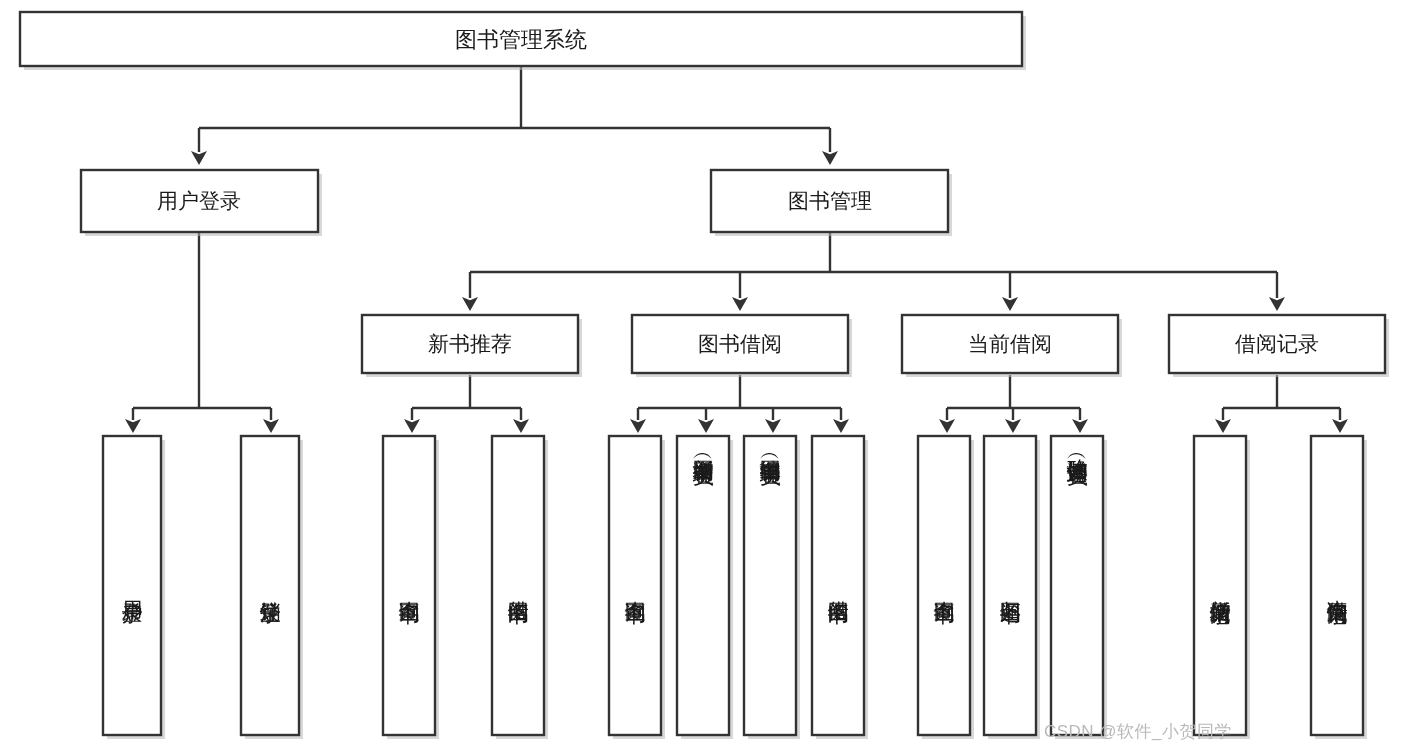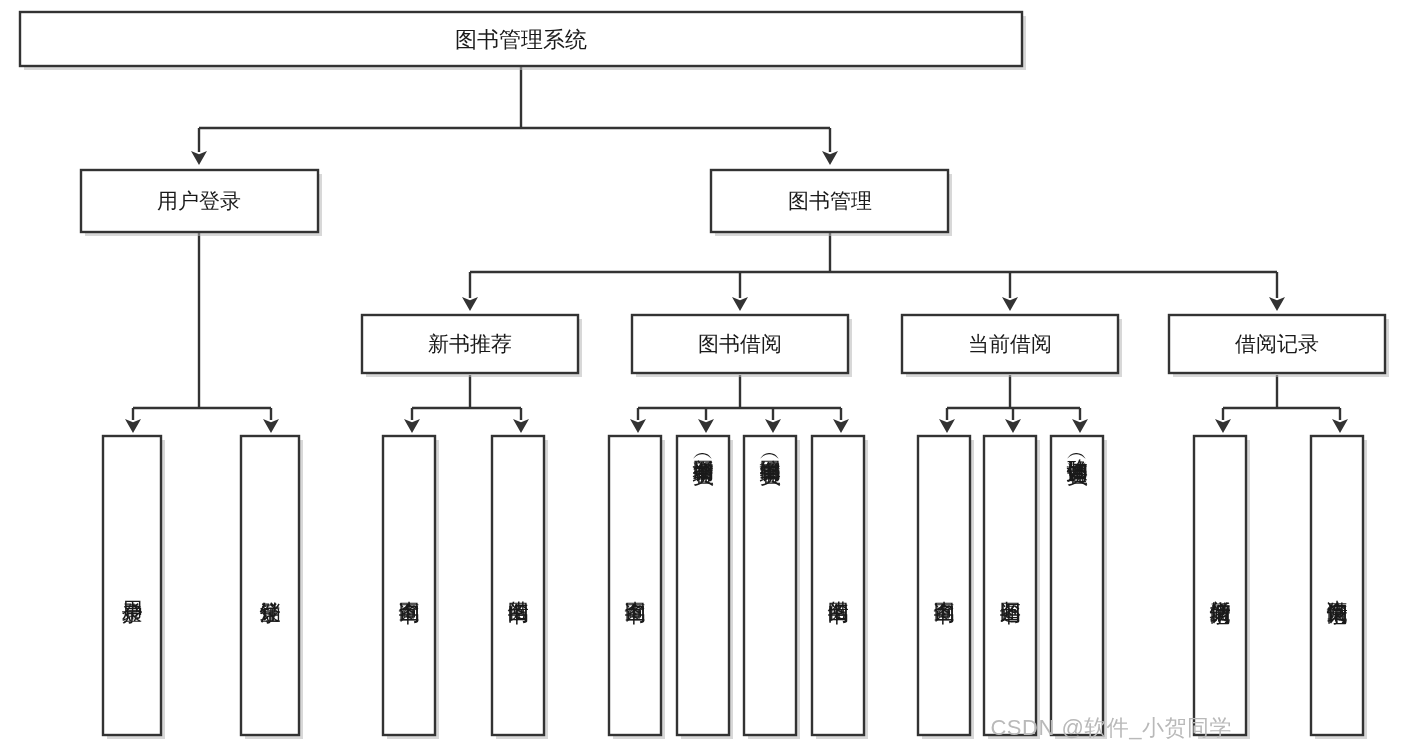--- a/index.html
+++ b/index.html
@@ -72,21 +72,21 @@
     align-items: center;
     justify-content: center;
     white-space: nowrap;
     user-select: none;
   }
   .watermark {
     position: absolute;
     right: 8px;
     bottom: 4px;
     font-family: "Liberation Sans", "DejaVu Sans", sans-serif;
-    font-size: 22px;
+    font-size: 17px;
     color: #b9b9b9;
     letter-spacing: 0.5px;
     white-space: nowrap;
   }
 </style>
 </head>
 <body>
 
 <div id="diagram-root">
 

